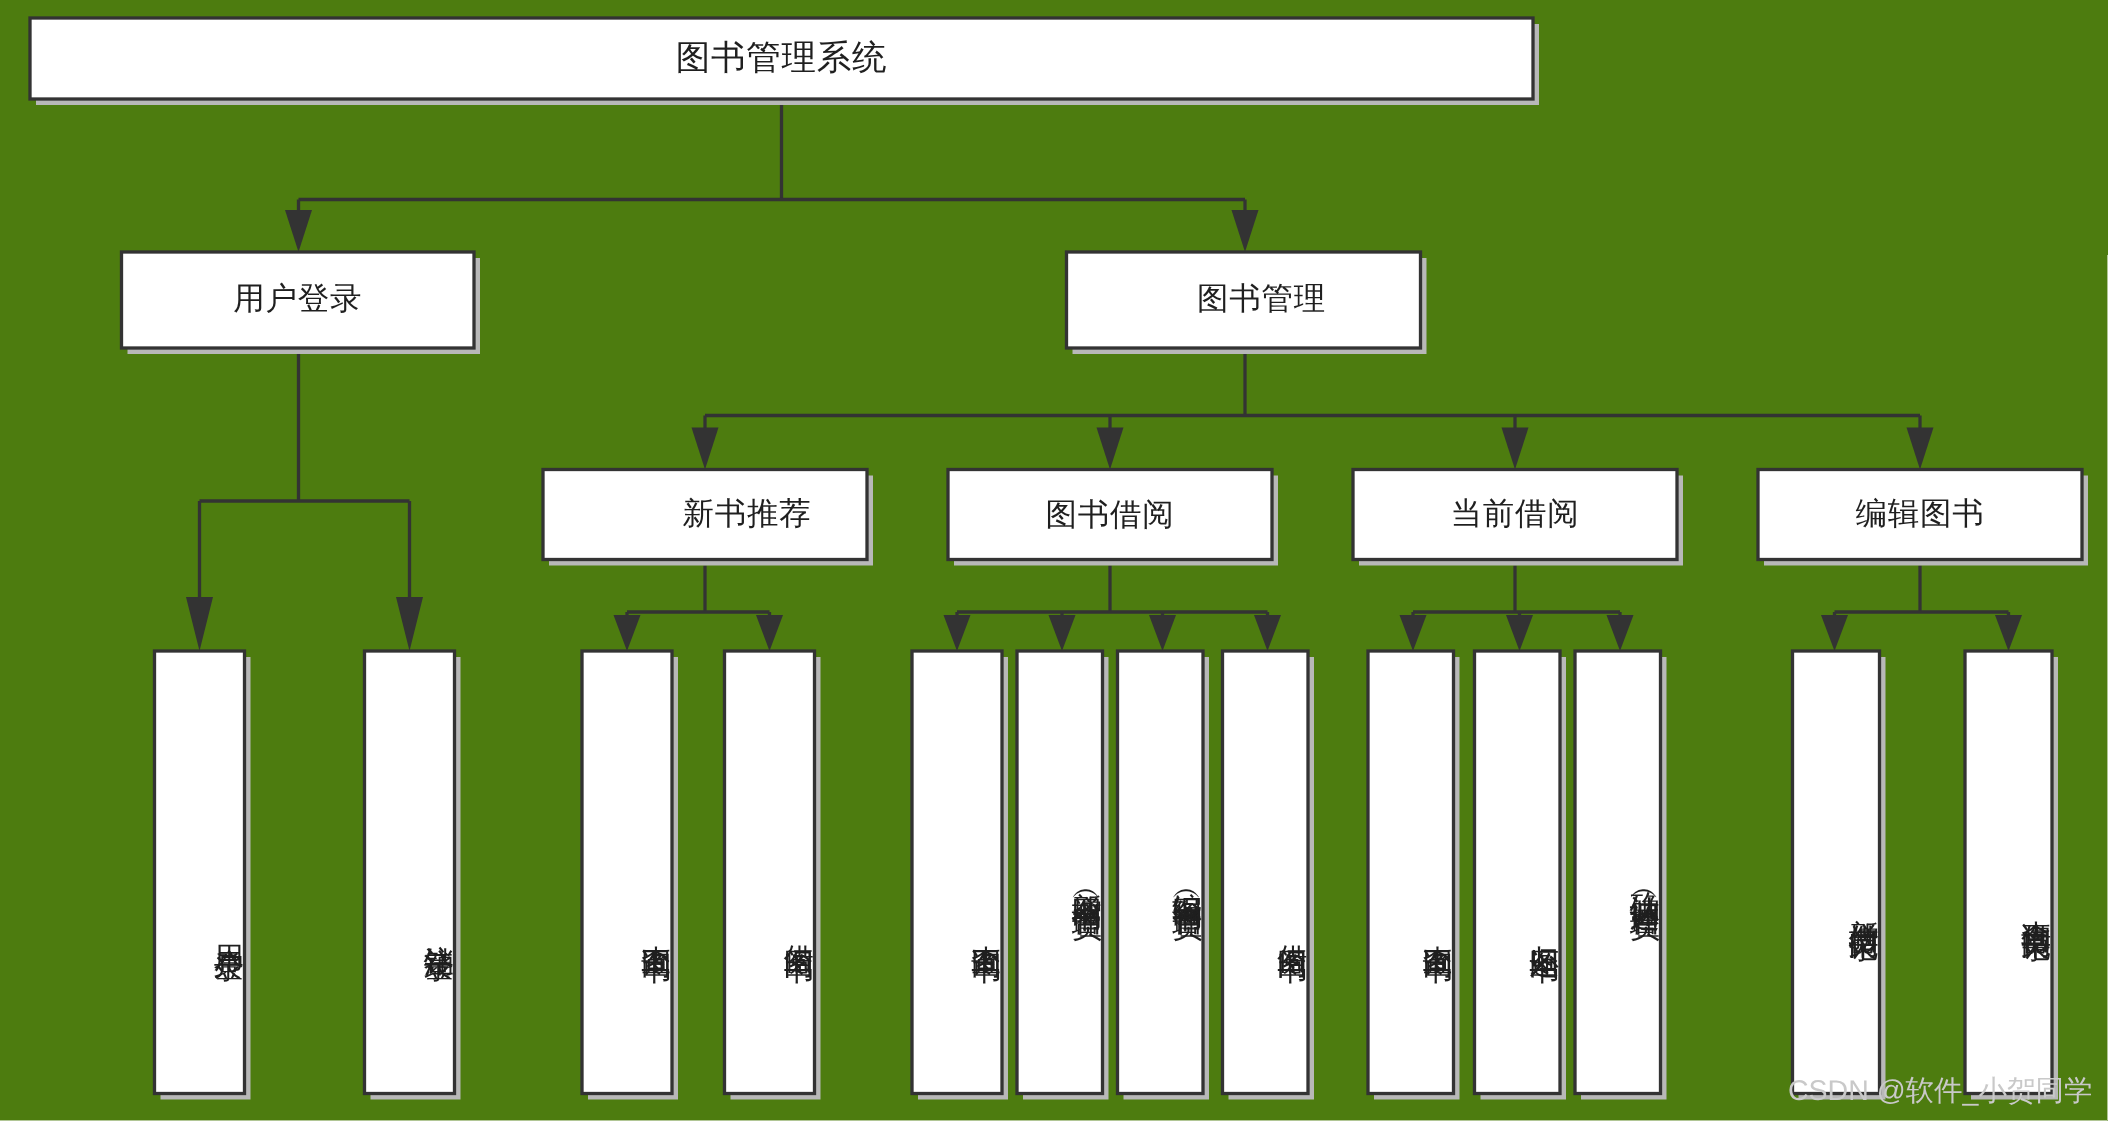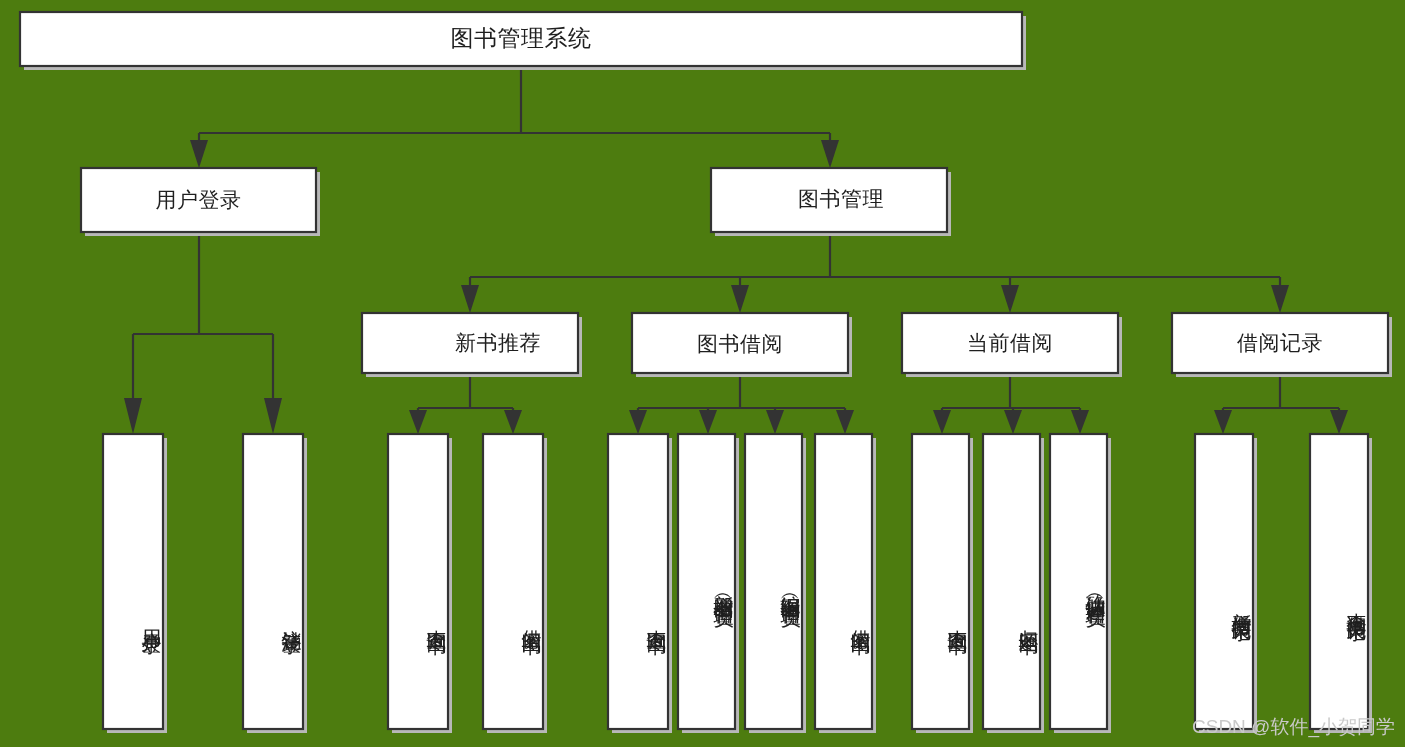--- a/index.html
+++ b/index.html
@@ -239,26 +239,26 @@
     </g>
     <g>
       <rect class="node-shadow" x="1314" y="438" width="58" height="295"></rect>
       <rect class="node-rect" x="1310" y="434" width="58" height="295"></rect>
     </g>
   </svg>
 
   <div class="node-label" style="left:20px; top:12px; width:1002px; height:54px; font-size:23px;">图书管理系统</div>
 
   <div class="node-label" style="left:81px; top:168px; width:235px; height:64px;">用户登录</div>
-  <div class="node-label" style="left:711px; top:168px; width:260px; height:64px;font-family:Liberation Serif, serif;">图书管理</div>
+  <div class="node-label" style="left:711px; top:168px; width:260px; height:64px;">图书管理</div>
 
   <div class="node-label" style="left:362px; top:313px; width:216px; height:60px;padding-left:28px;">新书推荐</div>
   <div class="node-label" style="left:632px; top:313px; width:216px; height:62px;">图书借阅</div>
   <div class="node-label" style="left:902px; top:313px; width:216px; height:60px;text-align:right;">当前借阅</div>
-  <div class="node-label" style="left:1172px; top:313px; width:216px; height:60px;">借阅记录</div>
+  <div class="node-label" style="left:1172px; top:313px; width:216px; height:60px;">编辑图书</div>
 
   <div class="node-label vertical" style="left:103px; top:434px; width:60px; height:295px; padding-top:72px;">用户登录</div>
   <div class="node-label vertical" style="left:243px; top:434px; width:60px; height:295px; padding-top:72px;">注销登录</div>
   <div class="node-label vertical" style="left:388px; top:434px; width:60px; height:295px; padding-top:72px;">查询图书</div>
   <div class="node-label vertical" style="left:483px; top:434px; width:60px; height:295px; padding-top:72px;">借阅图书</div>
   <div class="node-label vertical" style="left:608px; top:434px; width:60px; height:295px; padding-top:72px;">查询图书</div>
   <div class="node-label vertical" style="left:678px; top:434px; width:57px; height:295px; padding-top:12px;">新增图书（管理员）</div>
   <div class="node-label vertical" style="left:745px; top:434px; width:57px; height:295px; padding-top:12px;">编辑图书（管理员）</div>
   <div class="node-label vertical" style="left:815px; top:434px; width:57px; height:295px; padding-top:72px;">借阅图书</div>
   <div class="node-label vertical" style="left:912px; top:434px; width:57px; height:295px; padding-top:72px;">查询图书</div>

